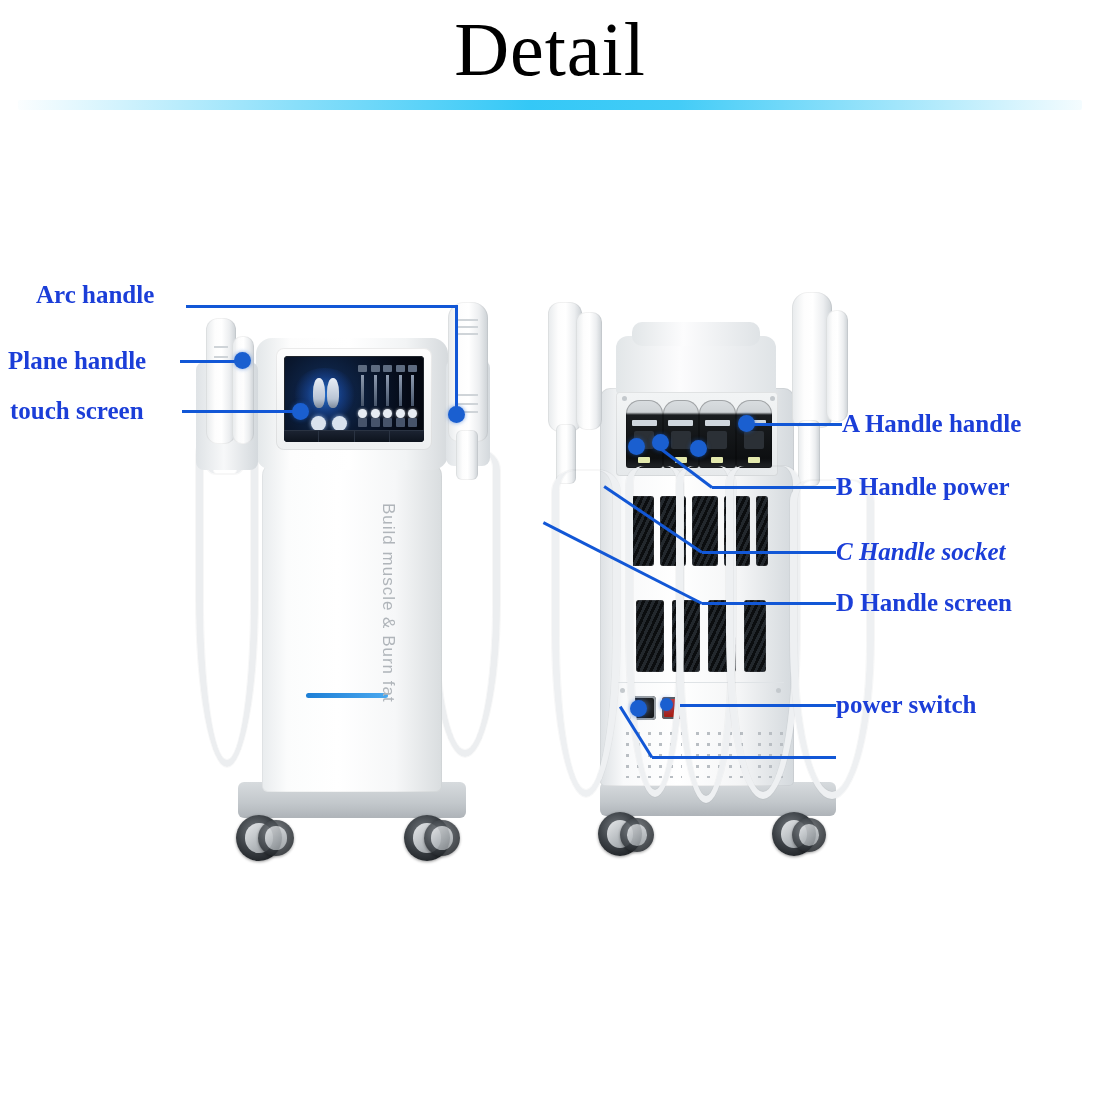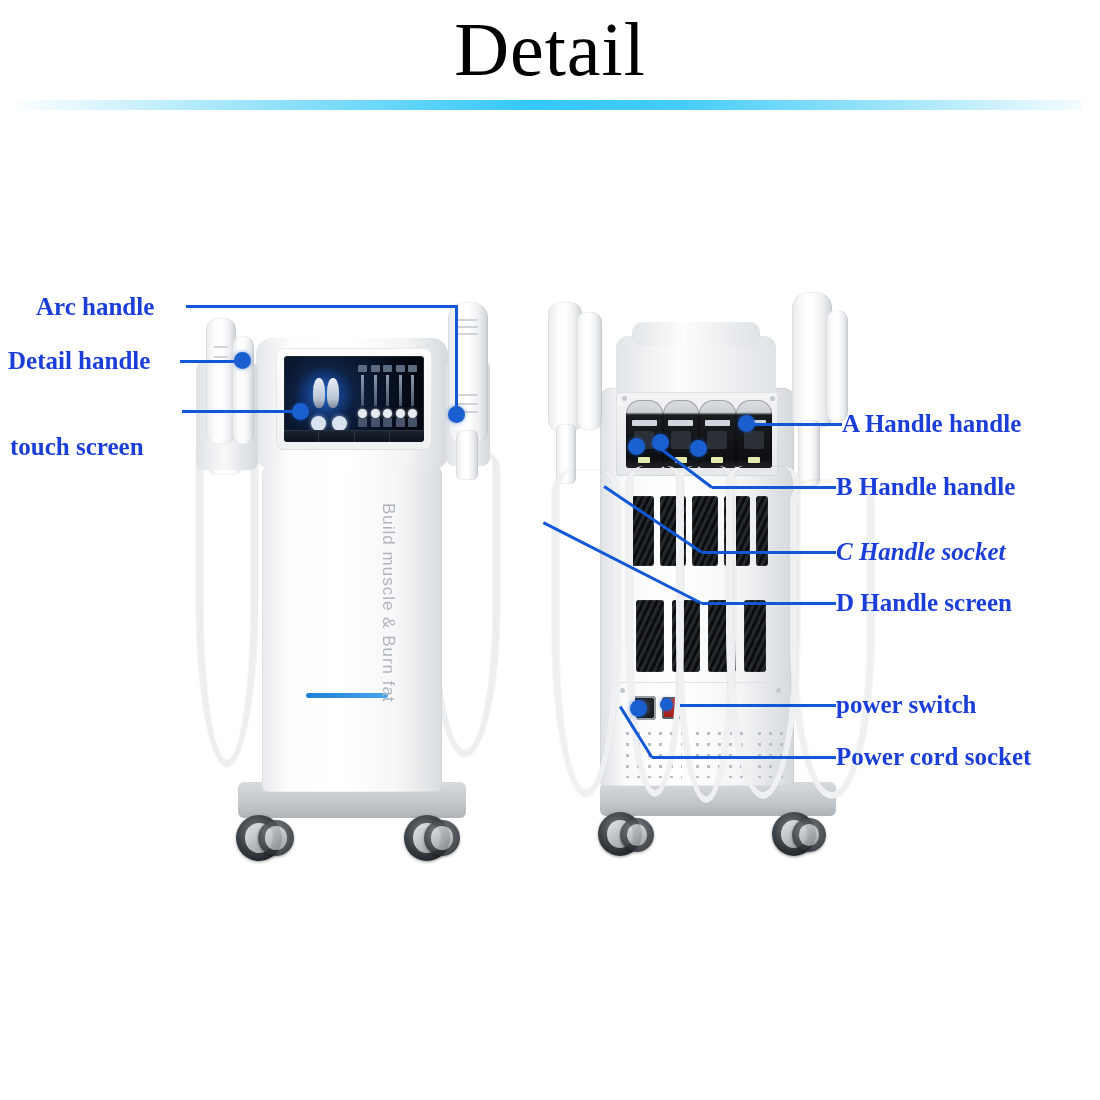--- a/index.html
+++ b/index.html
@@ -365,54 +365,53 @@
     <div class="handle" style="left:826px;top:310px;width:22px;height:112px;border-radius:10px;"></div>
     <div class="handle" style="left:798px;top:420px;width:22px;height:66px;border-radius:6px;"></div>
 
     <div class="cable" style="left:552px;top:470px;width:54px;height:320px;border-width:7px;border-color:#eef0f2;border-radius:22px 22px 50% 50%;border-top:none;"></div>
     <div class="cable" style="left:626px;top:466px;width:44px;height:324px;border-width:7px;border-color:#eef0f2;border-radius:18px 18px 50% 50%;border-top:none;"></div>
     <div class="cable" style="left:676px;top:466px;width:46px;height:330px;border-width:7px;border-color:#eef0f2;border-radius:18px 18px 50% 50%;border-top:none;"></div>
     <div class="cable" style="left:726px;top:466px;width:60px;height:326px;border-width:7px;border-color:#eef0f2;border-radius:18px 18px 50% 50%;border-top:none;"></div>
     <div class="cable" style="left:790px;top:480px;width:70px;height:312px;border-width:7px;border-color:#eef0f2;border-radius:22px 22px 50% 50%;border-top:none;"></div>
   </div>
 
-  <div class="lab l" style="left:36px;top:294px;">Arc handle</div>
+  <div class="lab l" style="left:36px;top:282px;">Arc handle</div>
   <div class="lead" style="left:186px;top:305px;width:272px;"></div>
   <div class="leadv" style="left:455px;top:305px;height:108px;"></div>
   <div class="dot" style="left:448px;top:406px;"></div>
 
-  <div class="lab l" style="left:8px;top:348px;">Detail handle</div>
+  <div class="lab l" style="left:8px;top:348px;">Plane handle</div>
   <div class="lead" style="left:180px;top:360px;width:62px;"></div>
   <div class="dot" style="left:234px;top:352px;"></div>
 
-  <div class="lab l" style="left:10px;top:398px;margin-top:36px;">touch screen</div>
+  <div class="lab l" style="left:10px;top:398px;">touch screen</div>
   <div class="lead" style="left:182px;top:410px;width:118px;"></div>
   <div class="dot" style="left:292px;top:403px;"></div>
 
   <div class="lab r" style="left:842px;top:411px;">A Handle handle</div>
   <div class="lead" style="left:748px;top:423px;width:94px;"></div>
   <div class="dot" style="left:738px;top:415px;"></div>
 
-  <div class="lab r" style="left:836px;top:474px;">B Handle handle</div>
+  <div class="lab r" style="left:836px;top:474px;">B Handle power</div>
   <div class="lead" style="left:712px;top:486px;width:124px;"></div>
   <div class="diag" style="left:712px;top:486px;width:66px;transform:rotate(-143deg);"></div>
   <div class="dot" style="left:652px;top:434px;"></div>
 
   <div class="lab r" style="left:836px;top:539px;font-style:italic;">C Handle socket</div>
   <div class="lead" style="left:702px;top:551px;width:134px;"></div>
   <div class="diag" style="left:702px;top:551px;width:118px;transform:rotate(-146deg);"></div>
   <div class="dot" style="left:690px;top:440px;"></div>
 
   <div class="lab r" style="left:836px;top:590px;">D   Handle screen</div>
   <div class="lead" style="left:702px;top:602px;width:134px;"></div>
   <div class="diag" style="left:702px;top:602px;width:178px;transform:rotate(-153deg);"></div>
   <div class="dot" style="left:628px;top:438px;"></div>
 
   <div class="lab r" style="left:836px;top:692px;">power switch</div>
   <div class="lead" style="left:680px;top:704px;width:156px;"></div>
   <div class="dot sm" style="left:660px;top:698px;"></div>
 
-  <div class="lab r" style="left:836px;top:744px;">Power cord socket</div>
   <div class="lead" style="left:652px;top:756px;width:184px;"></div>
   <div class="diag" style="left:652px;top:756px;width:60px;transform:rotate(-122deg);"></div>
   <div class="dot" style="left:630px;top:700px;"></div>
 
 </div>
 
 </body></html>

